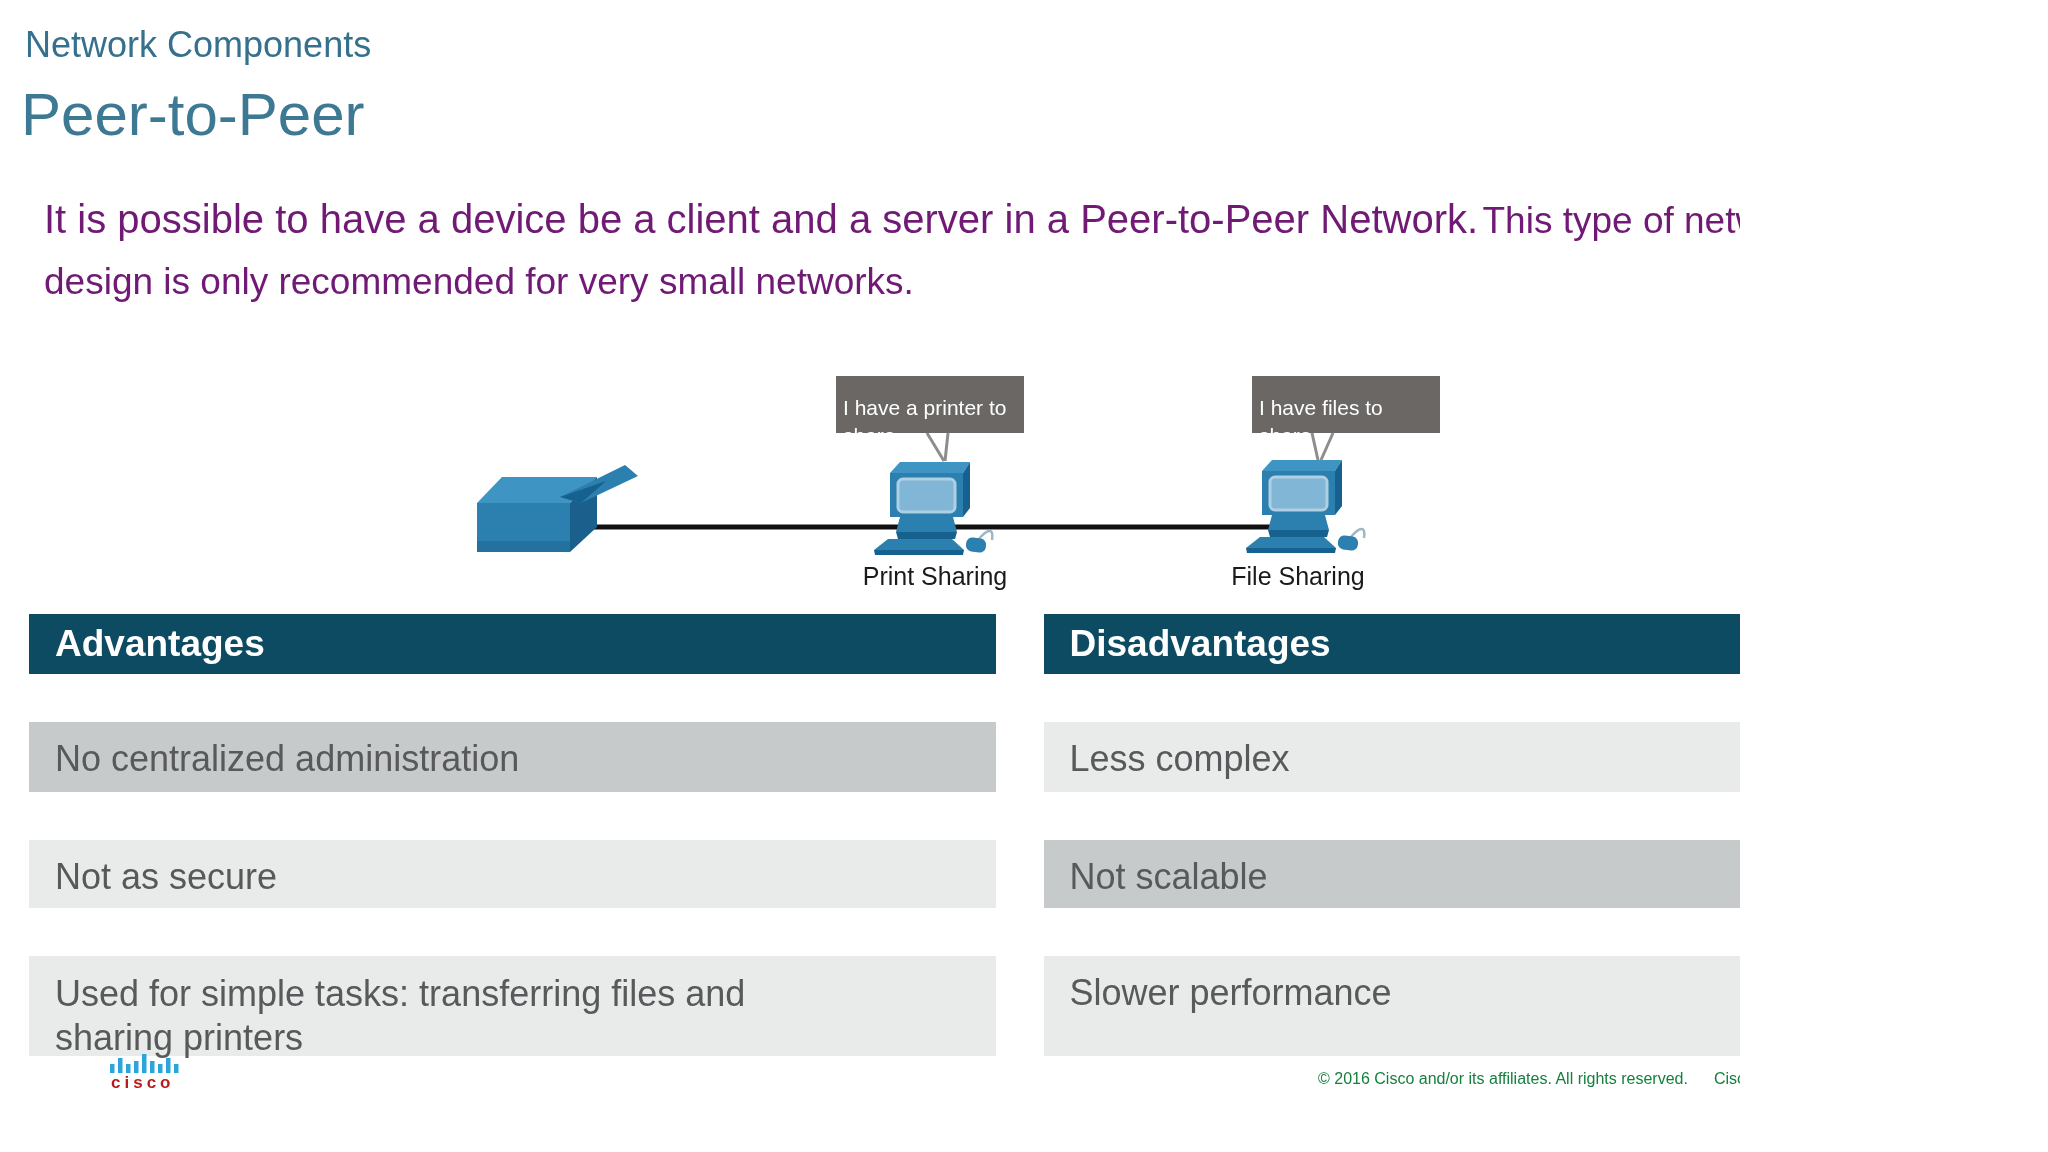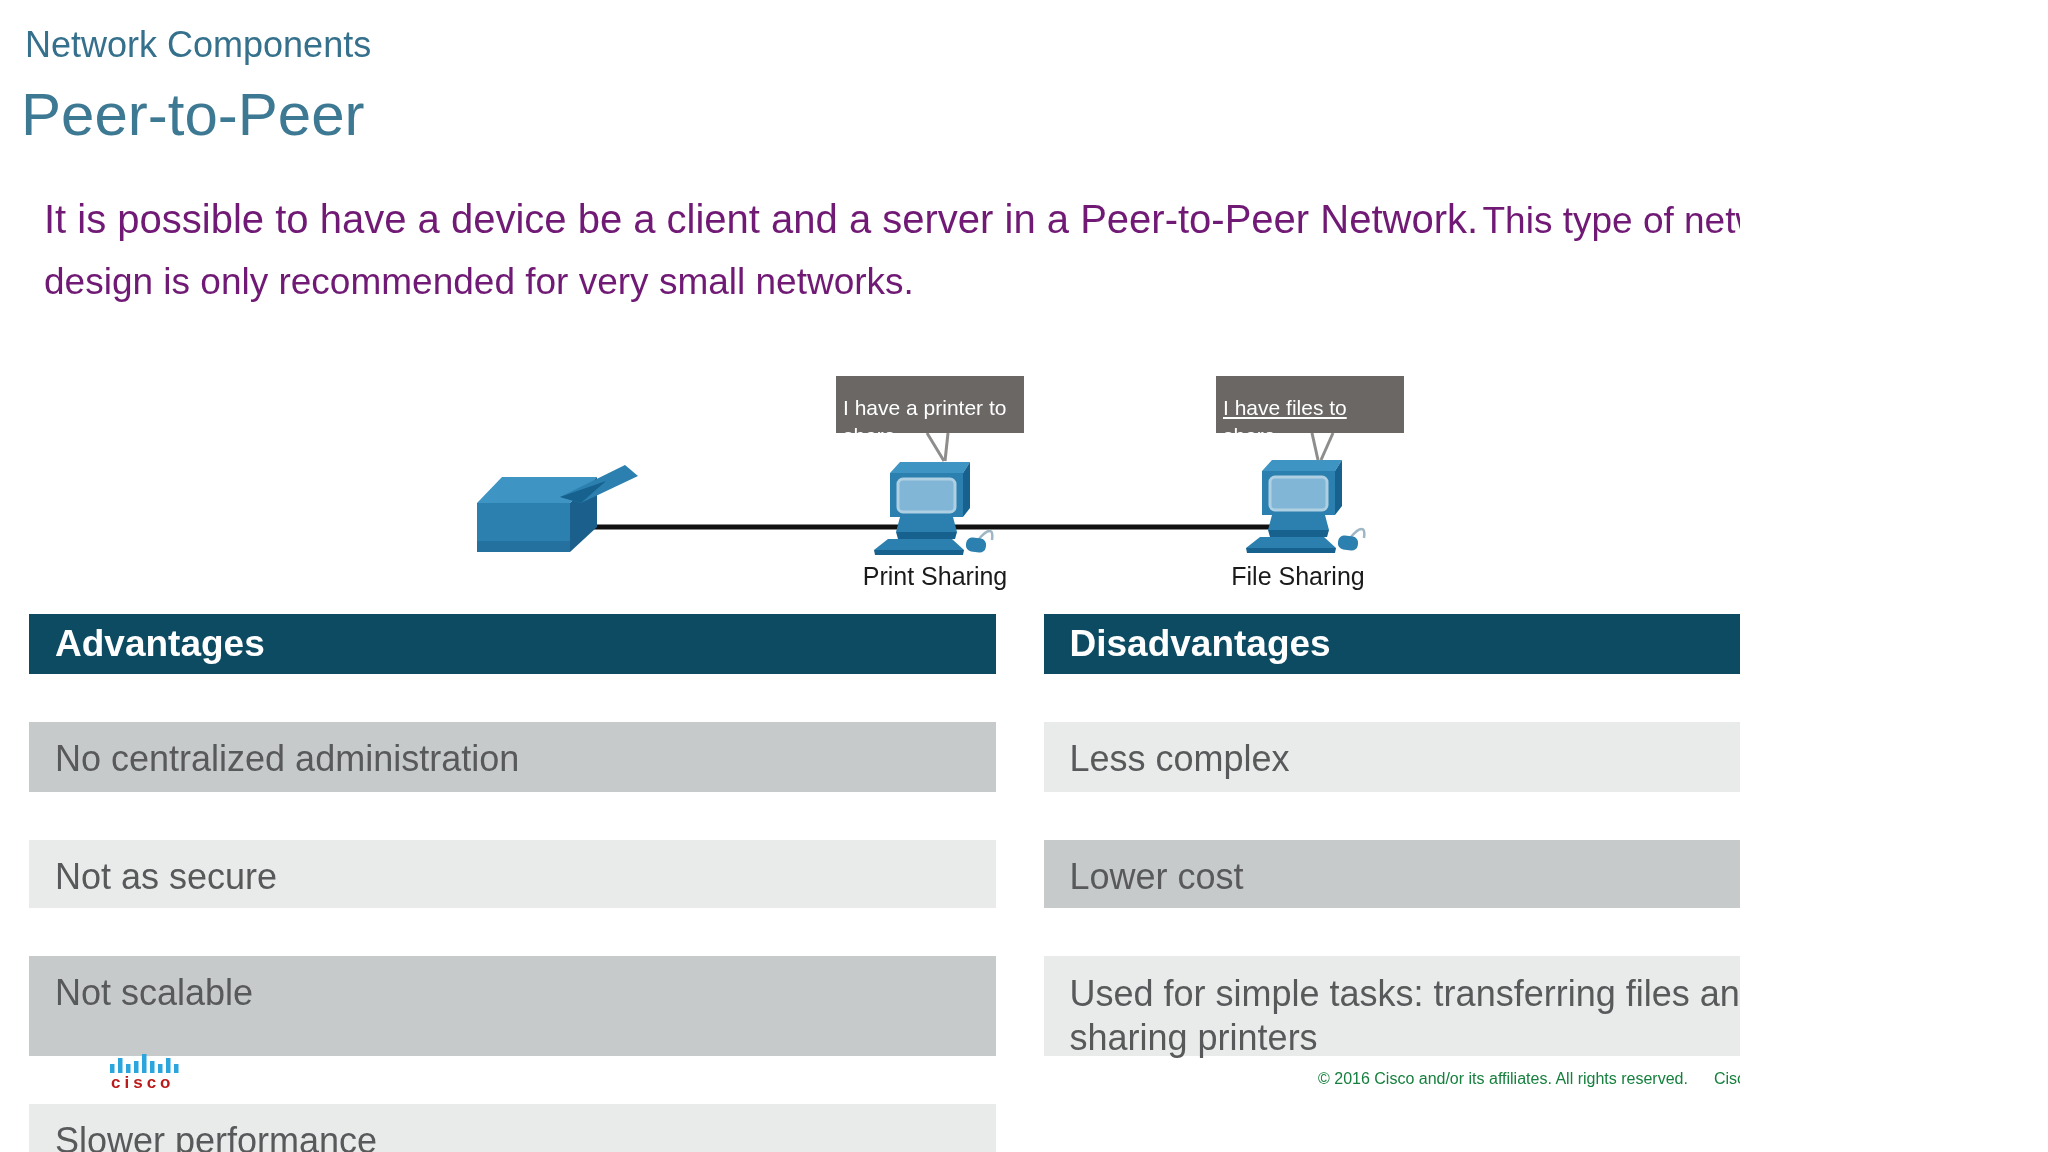--- a/index.html
+++ b/index.html
@@ -29,21 +29,21 @@
   
   .diagram{position:absolute;left:440px;top:360px;width:1010px;height:245px;}
   .diagram svg{position:absolute;left:0;top:0;}
   .bubble{
     position:absolute;top:16px;width:188px;height:57px;
     background:#6A6765;color:#ffffff;
     font-size:21px;line-height:28px;
     padding:18px 0 0 7px;box-sizing:border-box;
   }
   .bubble-printer{left:396px;}
-  .bubble-files{left:776px;text-decoration:underline;}
+  .bubble-files{left:812px;}
   .device-label{
     position:absolute;top:202px;width:200px;
     text-align:center;font-size:25px;color:#1A1A1A;
   }
   .label-print{left:395px;}
   .label-file{left:758px;}
   
   .cmp-table{
     position:absolute;left:29px;top:614px;width:1981px;
     display:grid;
@@ -143,21 +143,20 @@
 
   <div class="cmp-table">
     <div class="th">Advantages</div>
     <div class="th">Disadvantages</div>
 
     <div class="td row-dark">No centralized administration</div>
 
     <div class="td row-light">Less complex</div>
     <div class="td row-light">Not as secure</div>
 
-    <div class="td row-dark">Lower cost</div>
     <div class="td row-dark">Not scalable</div>
 
     <div class="td row-light"><span class="wrapbox">Used for simple tasks: transferring files and sharing printers</span></div>
     <div class="td row-light">Slower performance</div>
   </div>
 
   <div class="logo">
     <svg class="logo-bars" width="72" height="19" viewBox="0 0 72 19">
       <g fill="#2BA6DC">
         <rect x="0" y="10" width="4.5" height="9"></rect>

